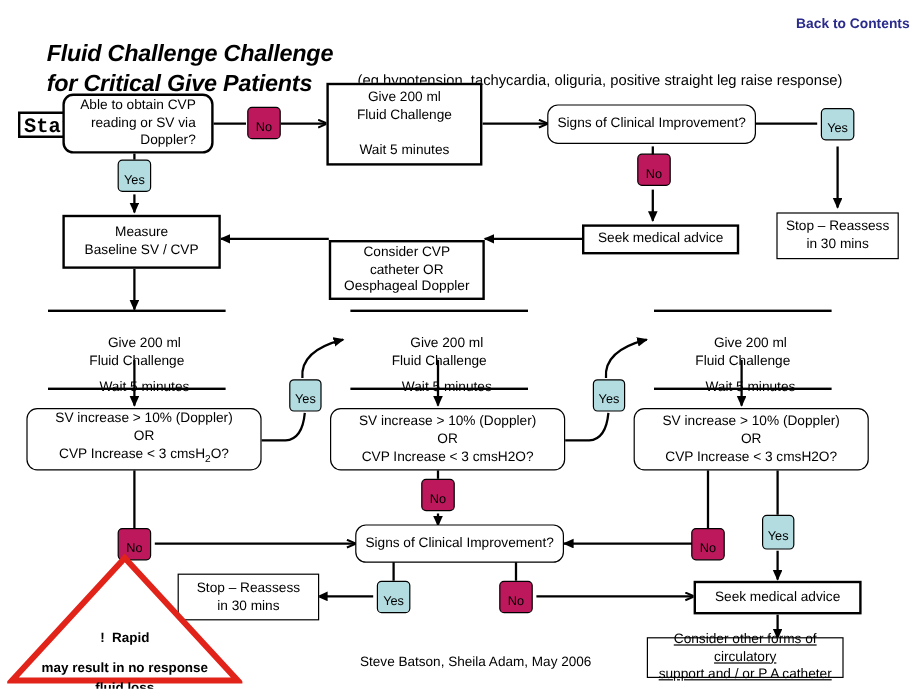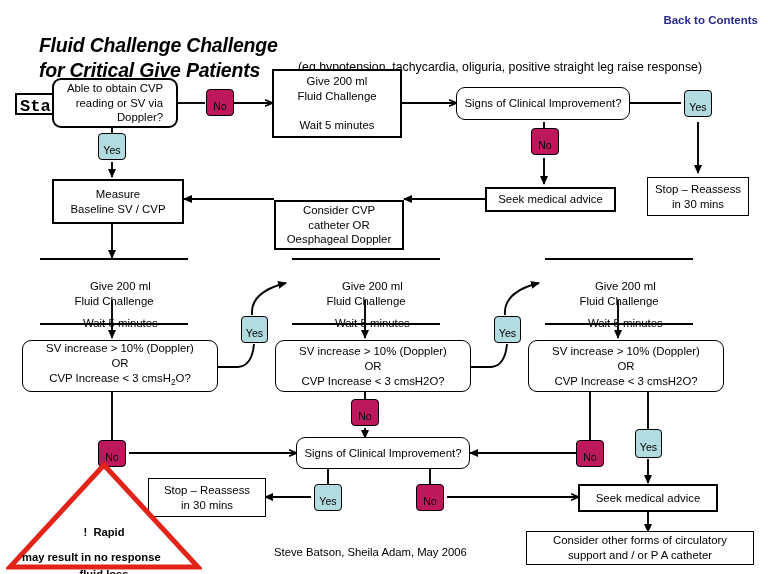--- a/index.html
+++ b/index.html
@@ -41,21 +41,21 @@
 
   
   .startwrap{position:absolute;}
   .startlabel{position:absolute;font-family:Liberation Mono, monospace;
               font-weight:bold;font-size:17px;}
 
   
   .warnwrap{position:absolute;}
   .warntext{position:absolute;text-align:center;font-weight:bold;font-size:11.2px;
             line-height:14px;white-space:pre;}
-  .warntext2{position:absolute;font-weight:bold;font-size:11.2px;white-space:nowrap;}
+  .warntext2{position:absolute;text-align:center;font-weight:bold;font-size:11.2px;white-space:nowrap;}
 </style>
 </head>
 <body>
 
 <div id="canvas">
 
   <svg id="wires" viewBox="0 0 768 574" width="768" height="574">
     <defs>
       <marker id="ah" markerWidth="9" markerHeight="9" refX="7.4" refY="3.6" orient="auto" markerUnits="userSpaceOnUse">
         <path d="M0.5,0.4 L8,3.6 L0.5,6.8" fill="none" stroke="#000" stroke-width="1.7"></path>
@@ -280,32 +280,32 @@
 
   <div class="node thin" style="left:148px;top:478px;width:118px;height:39px;">
     <span style="white-space:pre-line;">Stop – Reassess
 in 30 mins</span>
   </div>
 
   <div class="node" style="left:578px;top:484px;width:140px;height:28px;">
     <span>Seek medical advice</span>
   </div>
 
-  <div class="node thin" style="left:526px;top:531px;width:228px;height:34px;">
+  <div class="node thin" style="left:539px;top:531px;width:164px;height:34px;text-decoration:underline;">
     <span style="white-space:pre-line;">Consider other forms of circulatory
 support and / or P A catheter</span>
   </div>
 
   <div class="warnwrap" style="left:6px;top:461px;width:196px;height:110px;">
     <svg width="196" height="110" viewBox="0 0 196 110">
       <path d="M98,4 L192,106 L4,106 Z" fill="#ffffff" stroke="#e2231a" stroke-width="5" stroke-linejoin="miter"></path>
     </svg>
   </div>
   <div class="warntext" style="left:22px;top:497px;width:164px;">
     <div>!  Rapid</div>
     <div>fluid loss</div>
     
   </div>
   <div class="warntext2" style="left:22px;top:551px;width:164px;">may result in no response</div>
 
-  <div class="credit" style="left:274px;top:546px;">Steve Batson, Sheila Adam, May 2006</div>
+  <div class="credit" style="left:300px;top:546px;">Steve Batson, Sheila Adam, May 2006</div>
 
 </div>
 
 </body></html>

